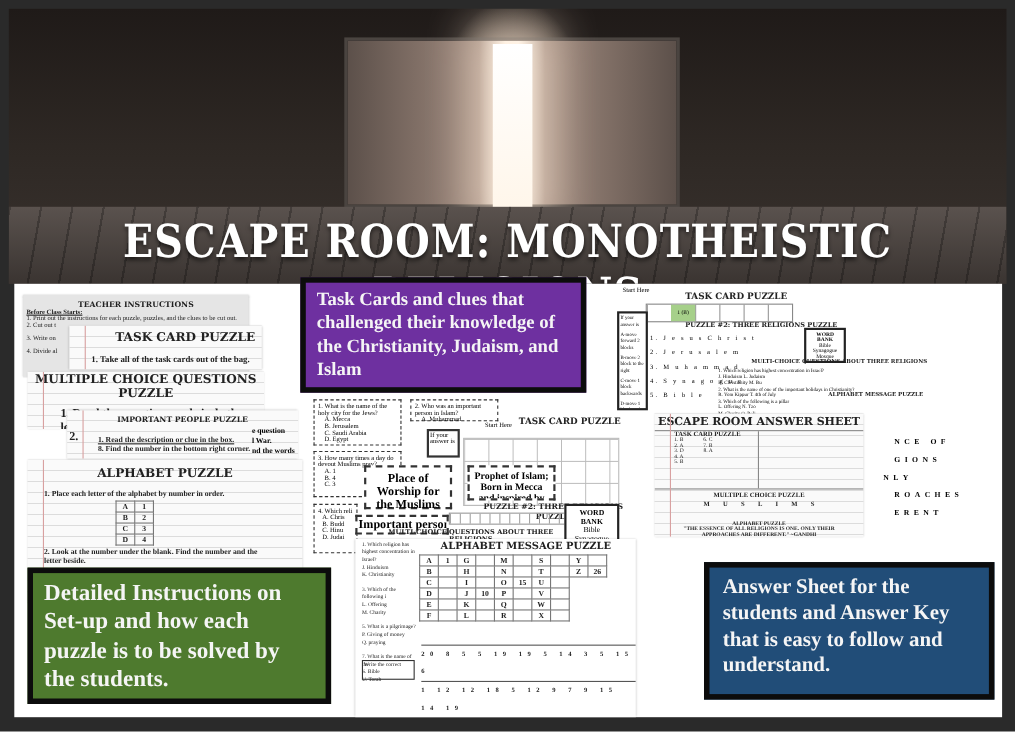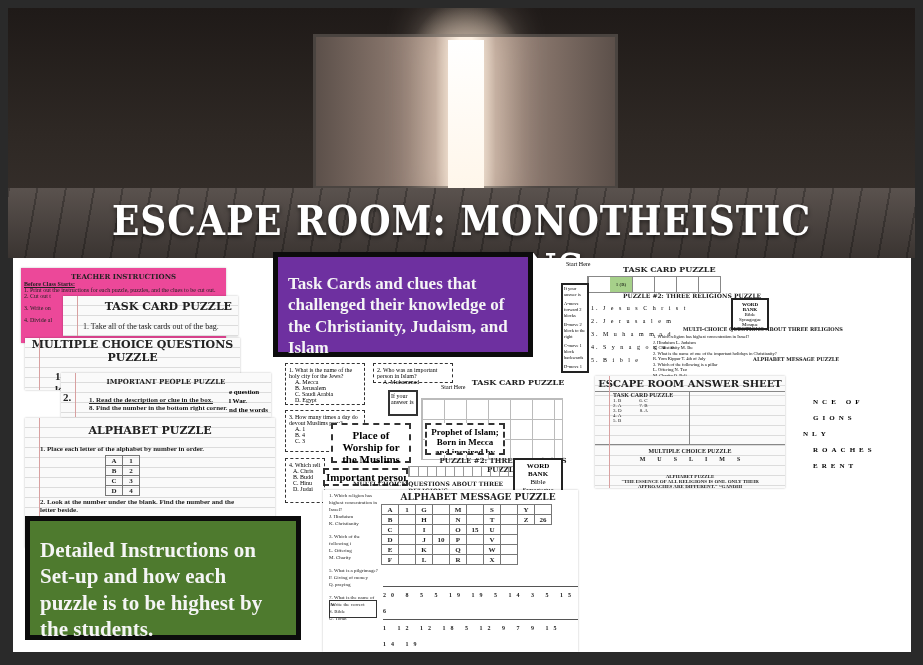--- a/index.html
+++ b/index.html
@@ -51,21 +51,21 @@
     }
     .doc.margin::before {
       content:""; position:absolute; left:14px; top:0; bottom:0; width:1px; background:#d8a0a0;
     }
     .doc-title {
       font-family:"DejaVu Serif", serif; font-weight:bold; text-align:center; color:#222;
     }
     .doc-line { font-size:9px; padding-left:20px; line-height:11px; }
     .callout {
       position:absolute; color:#f5f5f5; font-family:"Liberation Serif", serif; font-weight:bold;
-      border:5px solid #0c0c0c; box-sizing:border-box; padding:16px 10px; line-height:1.25;
+      border:5px solid #0c0c0c; box-sizing:border-box; padding:4px 10px; line-height:1.25;
     }
     .callout.purple { background:#6e30a0; }
     .callout.green  { background:#4e7a2e; }
     .callout.blue   { background:#214d78; }
     .grid-tbl { border-collapse:collapse; font-size:7px; font-family:"Liberation Serif", serif; }
     .grid-tbl td { border:1px solid #777; width:16px; height:9px; text-align:center; padding:0; font-weight:bold; }
     .taskcard { position:absolute; border:1px dashed #333; background:#fff; font-size:6px; padding:3px; box-sizing:border-box; }
     .bigcard { position:absolute; border:2px dashed #333; background:#fff; font-weight:bold; text-align:center; box-sizing:border-box; font-size:11px; padding:4px; }
     .wordbank { position:absolute; border:2px solid #222; background:#fff; font-size:7px; text-align:center; padding:2px; box-sizing:border-box; }
     .answer-row { display:flex; gap:4px; font-size:7px; font-weight:bold; }
@@ -75,32 +75,32 @@
 
 <div class="hero">
   <div class="door-frame"></div>
   <div class="light-beam"></div>
   <div class="floor"></div>
   <div class="title">ESCAPE ROOM: MONOTHEISTIC RELIGIONS</div>
 </div>
 
 <div class="collage">
 
-  <div class="doc" style="left:8px;top:10px;width:205px;height:75px;background-image:none;background:#ec4899;">
+  <div class="doc" style="left:8px;top:10px;width:205px;height:75px;background-image:none;background:#e5e5e5;">
     <div class="doc-title" style="font-size:7px;margin-top:4px;">TEACHER INSTRUCTIONS</div>
     <div style="font-size:6px;text-decoration:underline;font-weight:bold;padding-left:3px;">Before Class Starts:</div>
     <div style="font-size:6px;padding-left:3px;">1. Print out the instructions for each puzzle, puzzles, and the clues to be cut out.</div>
     <div style="font-size:6px;padding-left:3px;">2. Cut out t</div>
     <div style="font-size:6px;padding-left:3px;margin-top:6px;">3. Write on</div>
     <div style="font-size:6px;padding-left:3px;margin-top:6px;">4. Divide al</div>
   </div>
 
   <div class="doc margin" style="left:50px;top:38px;width:175px;height:40px;">
     <div class="doc-title" style="font-size:11px;text-align:right;padding-right:6px;margin-top:4px;">TASK CARD PUZZLE</div>
-    <div class="doc-line" style="font-size:8px;font-weight:normal;margin-top:8px;">1. Take all of the task cards out of the bag.</div>
+    <div class="doc-line" style="font-size:8px;font-weight:bold;margin-top:8px;">1. Take all of the task cards out of the bag.</div>
   </div>
 
   <div class="doc margin" style="left:12px;top:80px;width:215px;height:52px;">
     <div class="doc-title" style="font-size:11px;margin-top:0;">MULTIPLE CHOICE QUESTIONS PUZZLE</div>
     <div style="font-size:11px;font-weight:bold;padding-left:30px;margin-top:6px;line-height:13px;">1. Read the questions and circle the letter that best answers the question</div>
   </div>
 
   <div class="doc margin" style="left:48px;top:115px;width:210px;height:44px;">
     <div class="doc-title" style="font-size:7px;margin-top:4px;text-align:center;">IMPORTANT PEOPLE PUZZLE</div>
     <div style="font-size:11px;font-weight:bold;position:absolute;left:2px;top:18px;">2.</div>
@@ -135,21 +135,21 @@
     <div style="font-size:7px;font-weight:bold;padding-left:15px;margin-top:8px;">3. Place the letter in the blank.</div>
   </div>
 
   <div style="position:absolute;left:216px;top:86px;font-size:7px;font-weight:bold;line-height:9px;margin-top:44px;">
     <div>e question</div>
     <div>l War.</div>
     <div>nd the words</div>
   </div>
 
   <div class="callout green" style="left:12px;top:258px;width:276px;height:124px;font-size:21px;">
-    <span>Detailed Instructions on Set-up and how each puzzle is to be highest by the students.</span>
+    <span>Detailed Instructions on Set-up and how each puzzle is to be solved by the students.</span>
   </div>
 
   <div class="taskcard" style="left:272px;top:105px;width:80px;height:42px;">
     <div>1. What is the name of the holy city for the Jews?</div>
     <div style="padding-left:6px;">A. Mecca</div>
     <div style="padding-left:6px;">B. Jerusalem</div>
     <div style="padding-left:6px;">C. Saudi Arabia</div>
     <div style="padding-left:6px;">D. Egypt</div>
   </div>
   <div class="taskcard" style="left:360px;top:105px;width:80px;height:20px;">
@@ -404,14 +404,17 @@
         <span>S</span>
         <span>L</span>
         <span>I</span>
         <span>M</span>
         <span>S</span>
     </div>
     <div style="text-align:center;font-size:5px;font-weight:bold;margin-top:12px;">ALPHABET PUZZLE</div>
     <div style="text-align:center;font-size:5px;font-weight:bold;padding:0 10px;">"THE ESSENCE OF ALL RELIGIONS IS ONE. ONLY THEIR APPROACHES ARE DIFFERENT." ~GANDHI</div>
   </div>
 
+  <div class="callout blue" style="left:627px;top:253px;width:264px;height:125px;font-size:19px;padding:6px 12px;">
+    <span>Answer Sheet for the students and Answer Key that is easy to follow and understand.</span>
+  </div>
 
 </div>
 
 </body></html>

